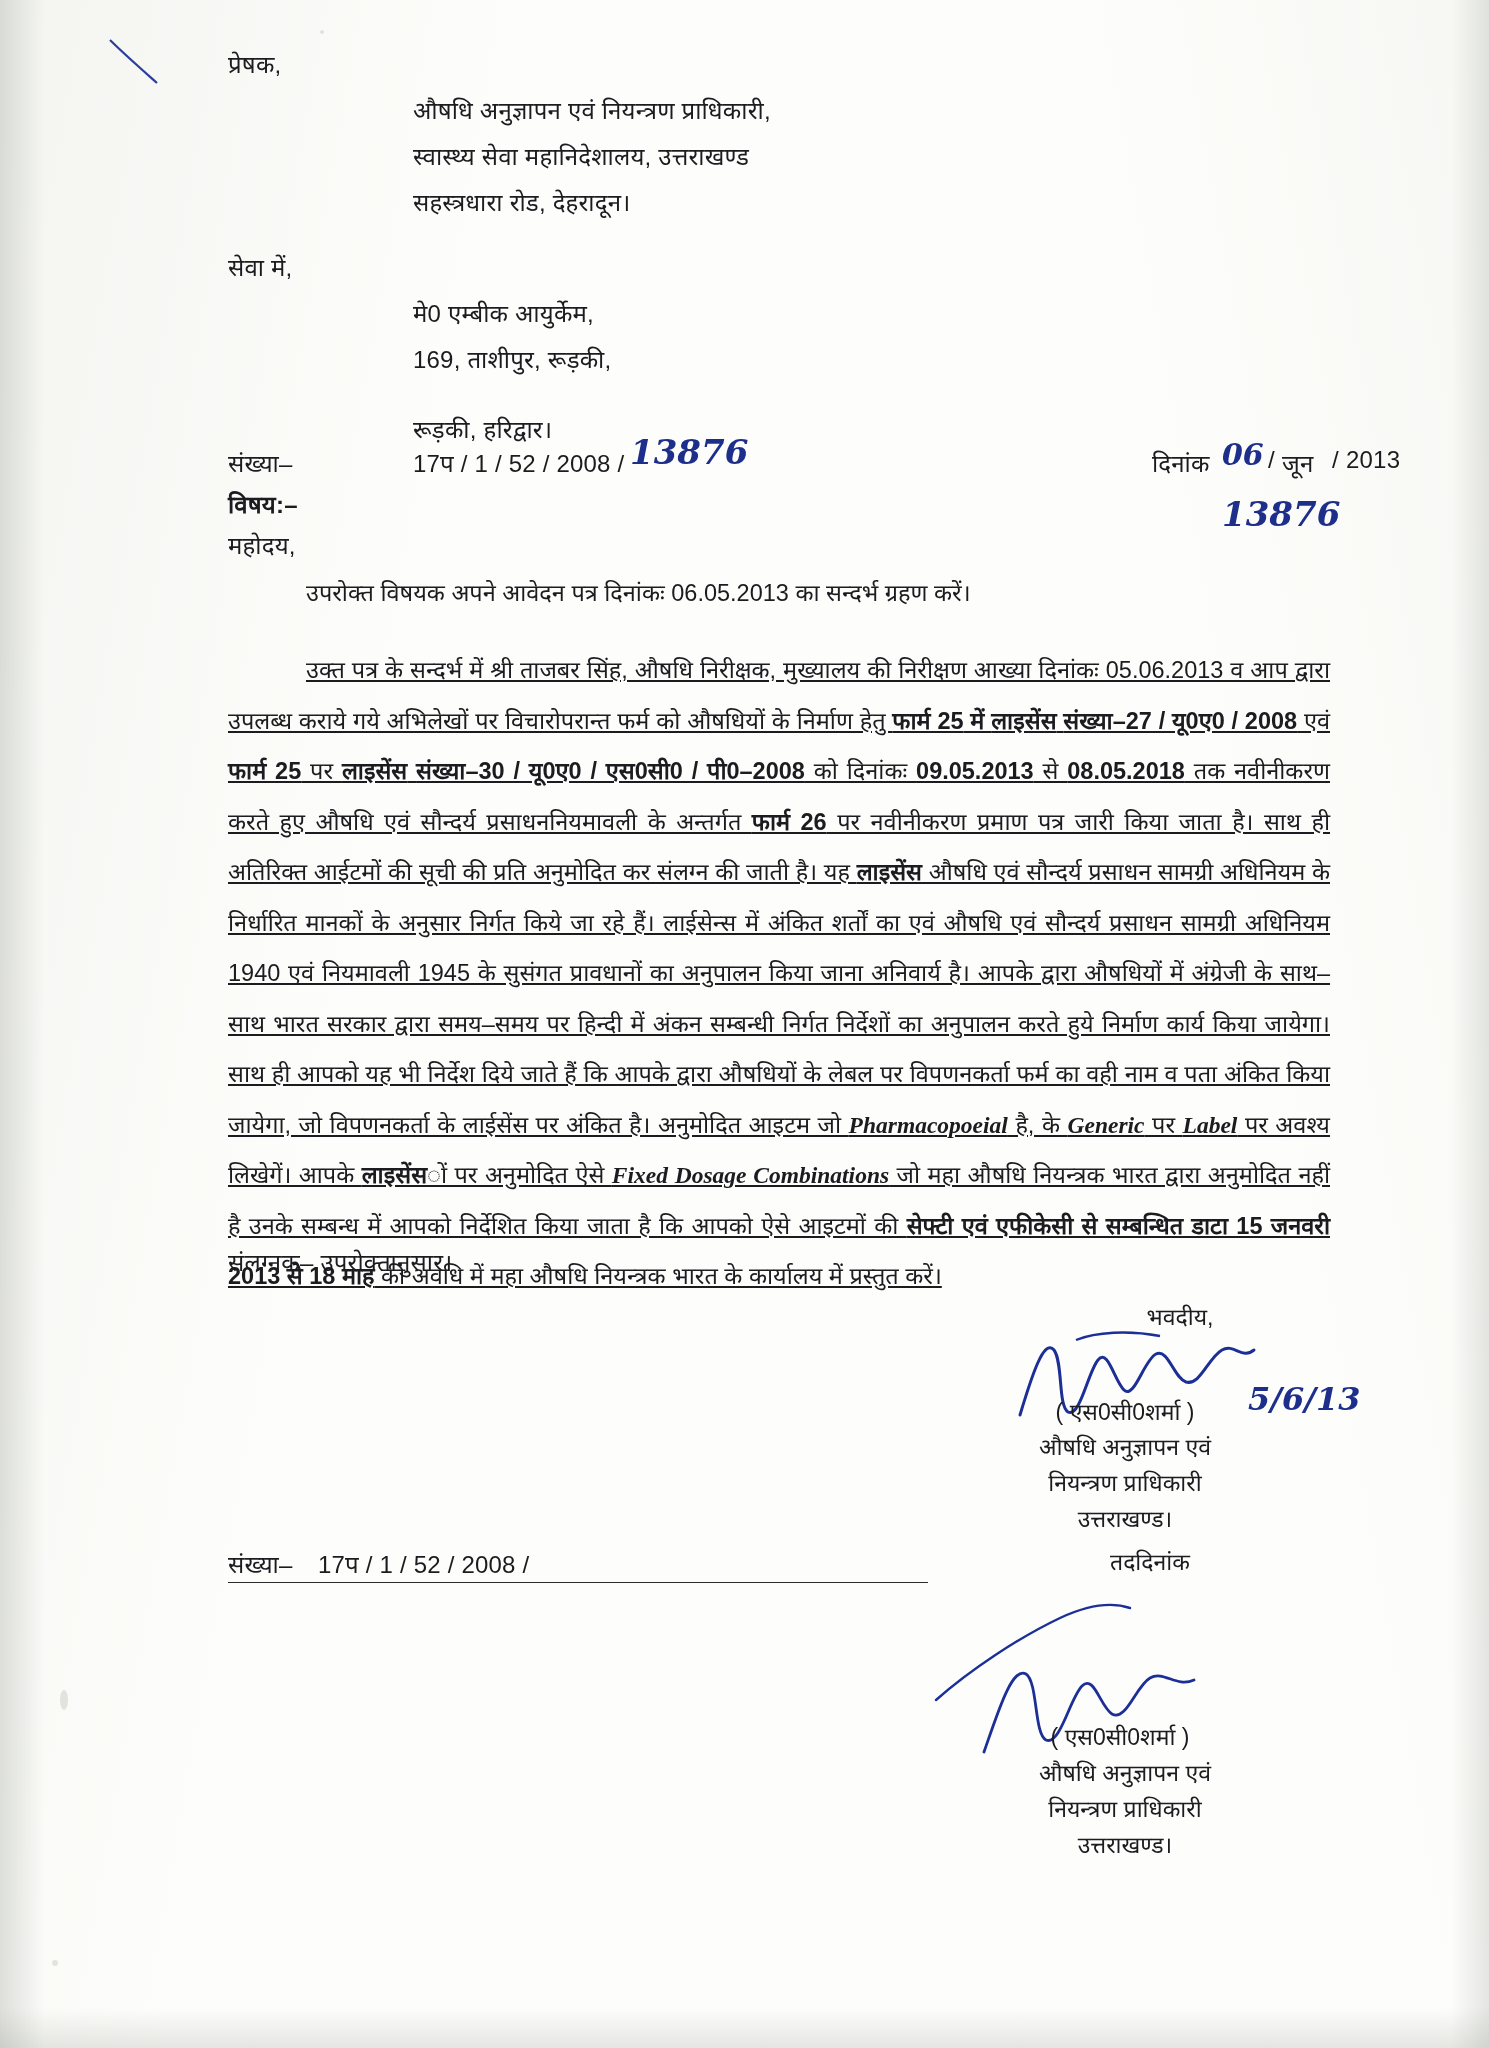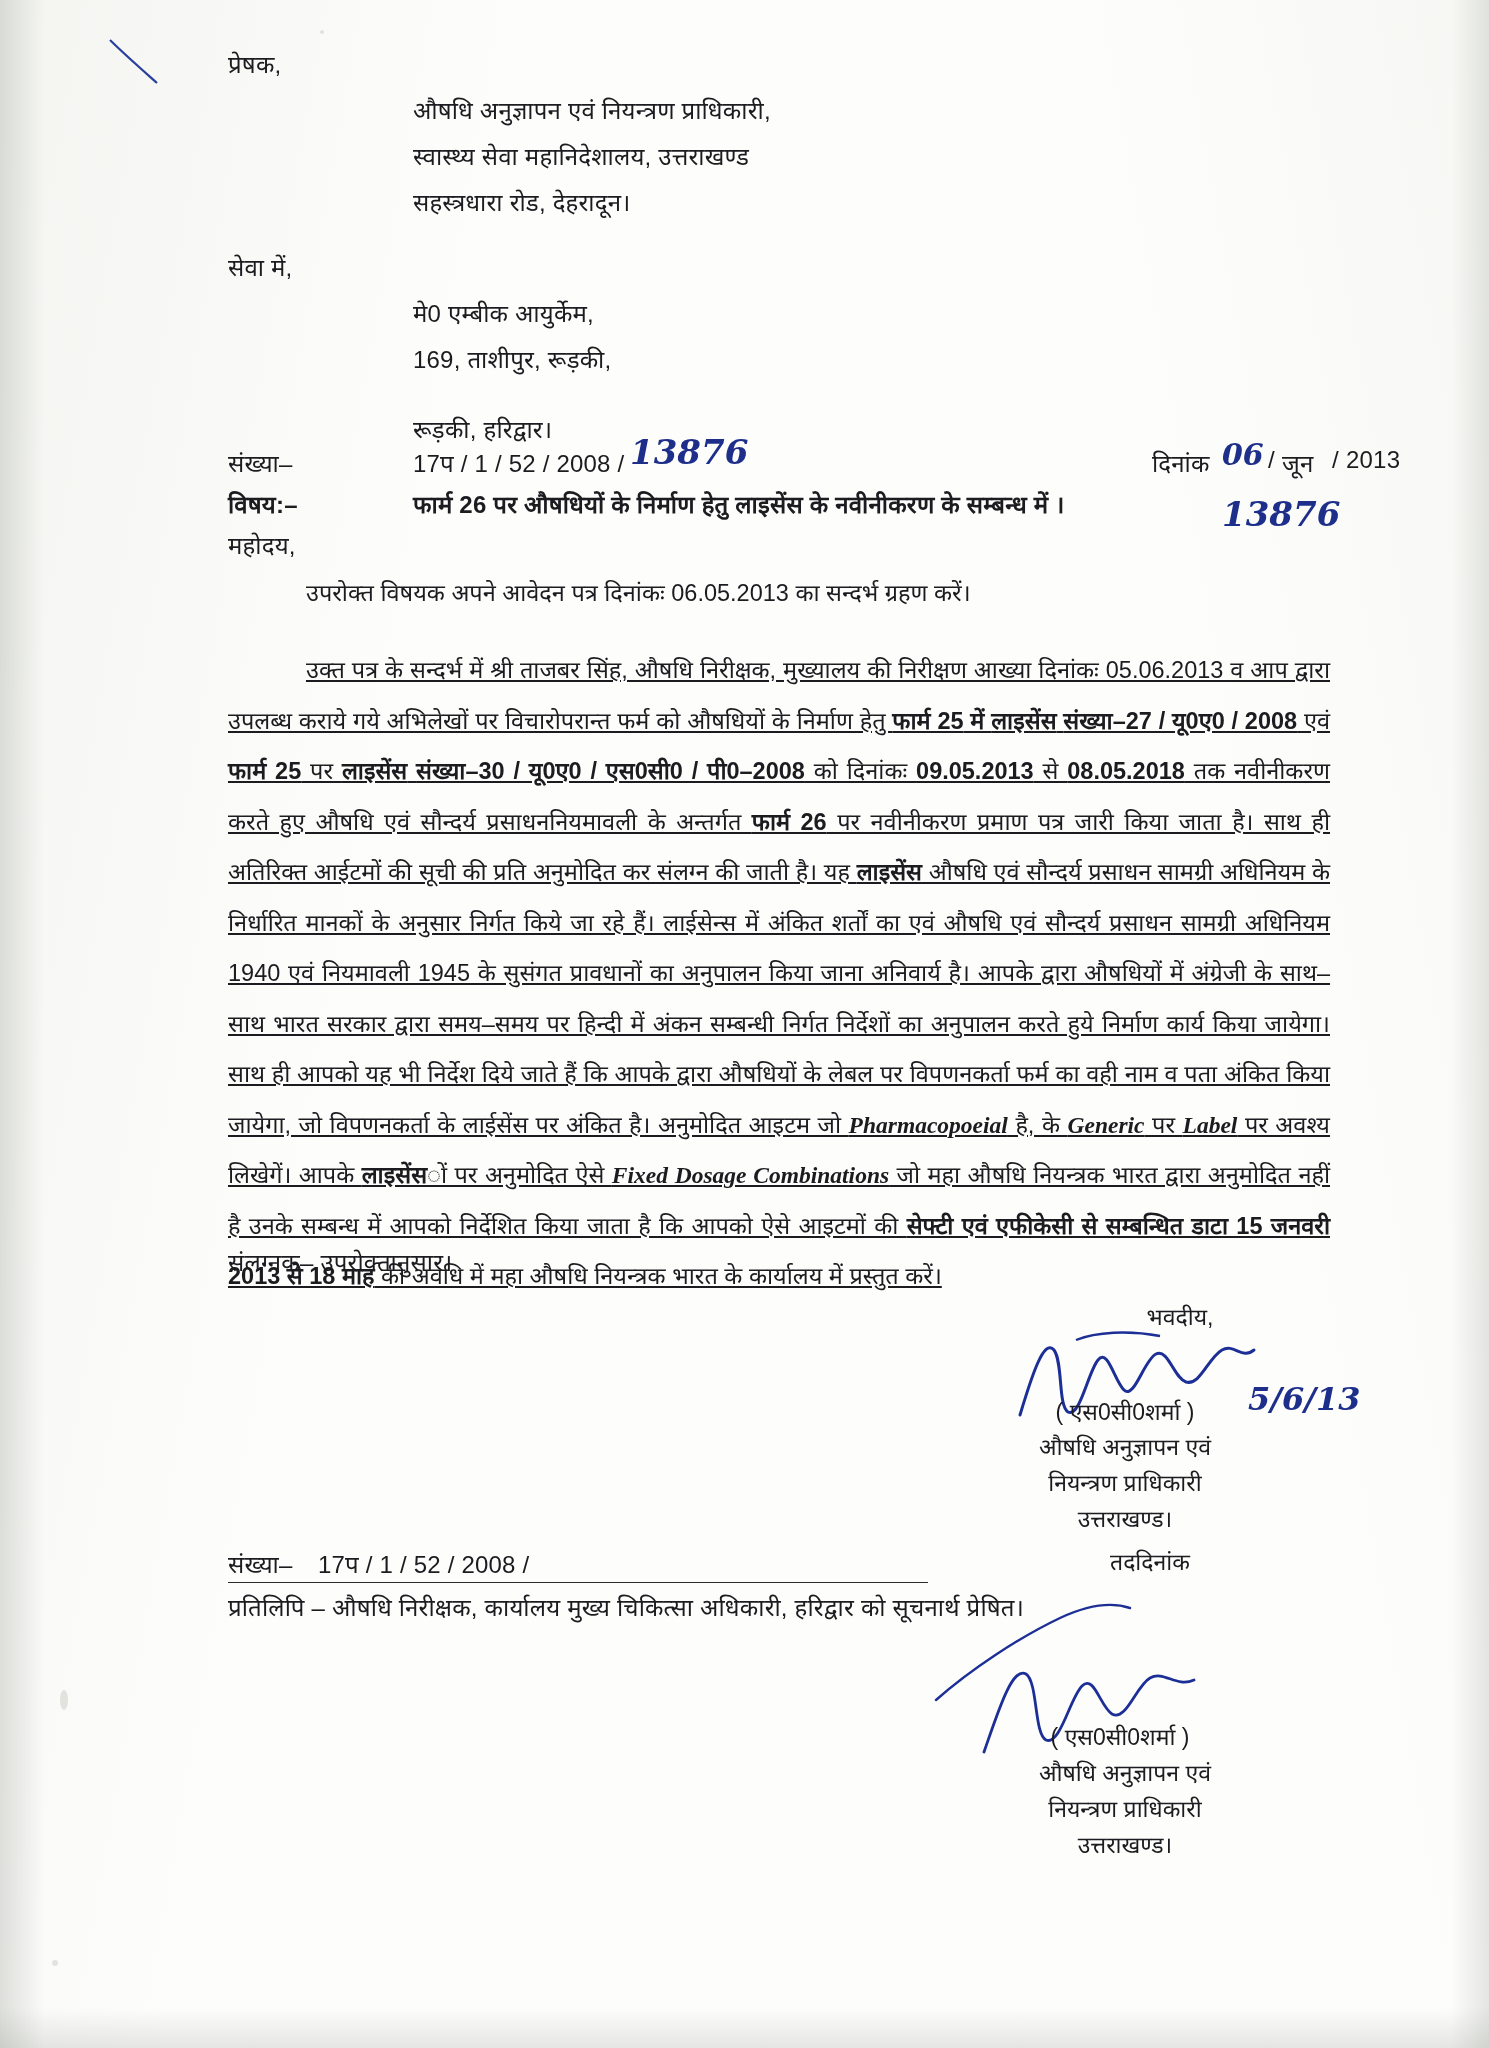--- a/index.html
+++ b/index.html
@@ -137,21 +137,20 @@
 
     <div class="line hi" style="left:1152px; top:446px;">दिनांक</div>
     <div class="line hand" style="left:1222px; top:437px; font-size:30px;">06</div>
     <div class="line hi" style="left:1268px; top:446px;">/</div>
     <div class="line hi" style="left:1282px; top:446px;">जून</div>
     <div class="line hi" style="left:1332px; top:446px;">/</div>
     <div class="line hi" style="left:1346px; top:446px;">2013</div>
     <div class="line hand" style="left:1222px; top:494px; font-size:34px;">13876</div>
 
     <div class="line hi bold" style="left:228px; top:487px;">विषय:–</div>
-    <div class="line hi bold" style="left:413px; top:487px;">फार्म 26 पर औषधियों के निर्माण हेतु लाइसेंस के नवीनीकरण के सम्बन्ध में ।</div>
 
     <div class="line hi" style="left:228px; top:528px;">महोदय,</div>
 
     <div class="body-block" style="top:570px; left:228px; width:1100px; line-height:46px;">
       <p class="indent">उपरोक्त विषयक अपने आवेदन पत्र दिनांकः 06.05.2013 का सन्दर्भ ग्रहण करें।</p>
     </div>
 
     <div class="body-block" style="top:645px; left:228px; width:1102px; line-height:50.5px;text-decoration:underline;">
       <p class="indent">उक्त पत्र के सन्दर्भ में श्री ताजबर सिंह, औषधि निरीक्षक, मुख्यालय की निरीक्षण आख्या दिनांकः 05.06.2013 व आप द्वारा उपलब्ध कराये गये अभिलेखों पर विचारोपरान्त फर्म को औषधियों के निर्माण हेतु <b><b>फार्म 25</b> में <b>लाइसेंस</b></b> <b>संख्या–27 / यू0ए0 / 2008</b> एवं <b>फार्म 25</b> पर <b>लाइसेंस</b> <b>संख्या–30 / यू0ए0 / एस0सी0 / पी0–2008</b> को दिनांकः <b>09.05.2013</b> से <b>08.05.2018</b> तक नवीनीकरण करते हुए औषधि एवं सौन्दर्य प्रसाधननियमावली के अन्तर्गत <b>फार्म 26</b> पर नवीनीकरण प्रमाण पत्र जारी किया जाता है। साथ ही अतिरिक्त आईटमों की सूची की प्रति अनुमोदित कर संलग्न की जाती है। यह <b>लाइसेंस</b> औषधि एवं सौन्दर्य प्रसाधन सामग्री अधिनियम के निर्धारित मानकों के अनुसार निर्गत किये जा रहे हैं। लाईसेन्स में अंकित शर्तों का एवं औषधि एवं सौन्दर्य प्रसाधन सामग्री अधिनियम 1940 एवं नियमावली 1945 के सुसंगत प्रावधानों का अनुपालन किया जाना अनिवार्य है। आपके द्वारा औषधियों में अंग्रेजी के साथ–साथ भारत सरकार द्वारा समय–समय पर हिन्दी में अंकन सम्बन्धी निर्गत निर्देशों का अनुपालन करते हुये निर्माण कार्य किया जायेगा। साथ ही आपको यह भी निर्देश दिये जाते हैं कि आपके द्वारा औषधियों के लेबल पर विपणनकर्ता फर्म का वही नाम व पता अंकित किया जायेगा, जो विपणनकर्ता के लाईसेंस पर अंकित है। अनुमोदित आइटम जो <span class="ital">Pharmacopoeial</span> है, के <span class="ital">Generic</span> पर <span class="ital">Label</span> पर अवश्य लिखेगें। आपके <b>लाइसेंस</b>ों पर अनुमोदित ऐसे <span class="ital">Fixed Dosage Combinations</span> जो महा औषधि नियन्त्रक भारत द्वारा अनुमोदित नहीं है उनके सम्बन्ध में आपको निर्देशित किया जाता है कि आपको ऐसे आइटमों की <b>सेफ्टी एवं एफीकेसी से सम्बन्धित डाटा 15 जनवरी 2013 से 18 माह</b> की अवधि में महा औषधि नियन्त्रक भारत के कार्यालय में प्रस्तुत करें।</p>
     </div>
@@ -170,21 +169,20 @@
 
     <div class="closing" style="left:985px; top:1430px; width:280px;">औषधि अनुज्ञापन एवं</div>
     <div class="closing" style="left:985px; top:1466px; width:280px;">नियन्त्रण प्राधिकारी</div>
     <div class="closing" style="left:985px; top:1502px; width:280px;">उत्तराखण्ड।</div>
 
     <div class="line hi" style="left:228px; top:1547px;">संख्या–</div>
     <div class="line hi" style="left:318px; top:1547px;">17प / 1 / 52 / 2008 /</div>
     <div class="underline-box" style="left:228px; top:1582px; width:700px;"></div>
     <div class="closing" style="left:1040px; top:1545px; width:220px;">तददिनांक</div>
 
-    <div class="line hi" style="left:228px; top:1590px;">प्रतिलिपि – औषधि निरीक्षक, कार्यालय मुख्य चिकित्सा अधिकारी, हरिद्वार को सूचनार्थ प्रेषित।</div>
 
     <svg class="sig-ink" style="left:930px; top:1600px;" width="260" height="110">
       <path d="M6,100 C40,70 88,38 130,18 C160,4 182,2 200,8" stroke="#1c2f96" stroke-width="2.4" fill="none" stroke-linecap="round"></path>
     </svg>
     <svg class="sig-ink" style="left:980px; top:1640px;" width="230" height="120">
       <path d="M4,112 C18,72 32,26 46,34 C58,42 54,94 66,100 C80,106 90,58 102,46 C114,34 120,66 132,74 C146,82 156,46 170,38 C184,30 196,48 214,40" stroke="#1c2f96" stroke-width="2.8" fill="none" stroke-linecap="round"></path>
     </svg>
 
     <div class="closing" style="left:1000px; top:1720px; width:240px;">( एस0सी0शर्मा )</div>
     <div class="closing" style="left:985px; top:1756px; width:280px;">औषधि अनुज्ञापन एवं</div>

